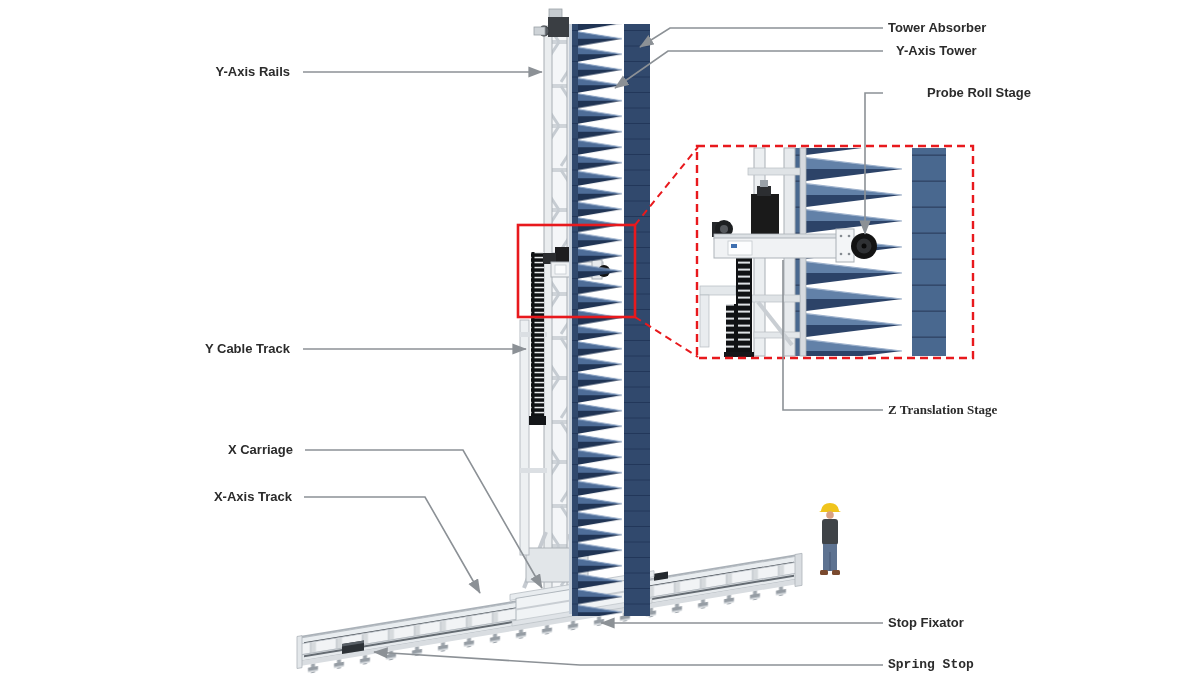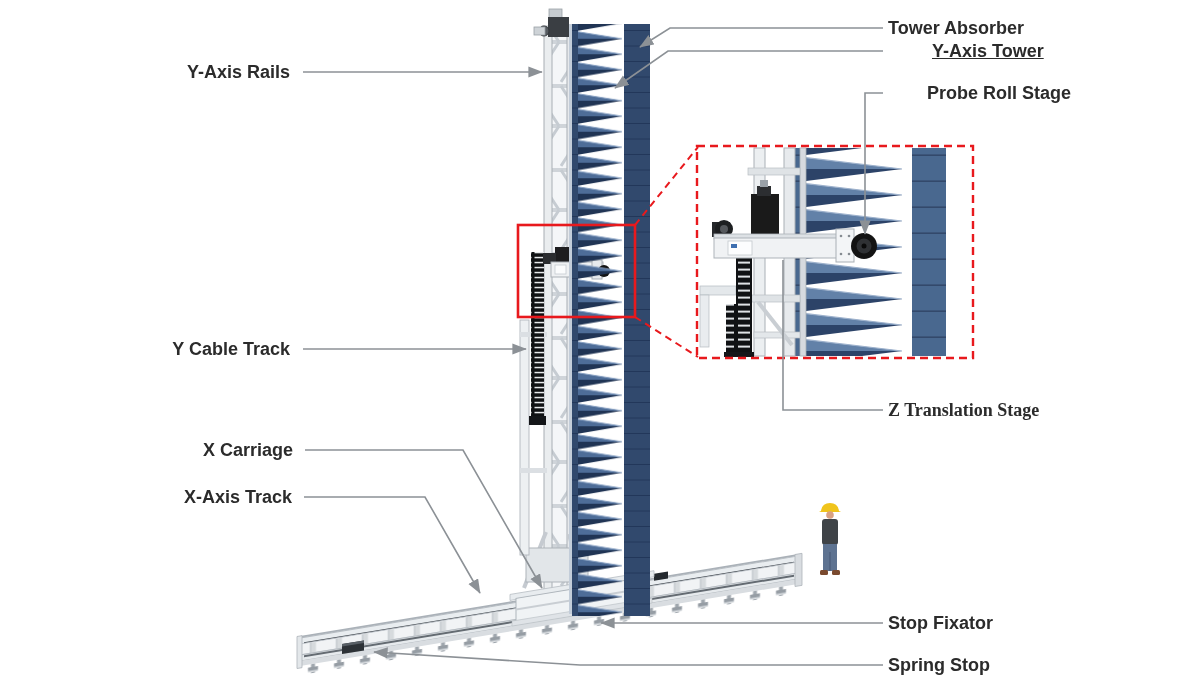--- a/index.html
+++ b/index.html
@@ -1,33 +1,33 @@
 <!DOCTYPE html>
 <html style="--accent_red: #e8191d; --leader_gray: #8c9196; --label_text: #2b2b2b; --absorber_dark: #203454; --absorber_mid: #47668f; --absorber_highlight: #8ba3c4; --structure_light: #eef1f3; --chain_black: #101214; --helmet_yellow: #f0c41c;"><head>
 <meta charset="utf-8">
 <style>
   html,body{margin:0;padding:0;background:#fff;}
   #stage{position:relative;width:1200px;height:688px;background:#fff;overflow:hidden;
          font-family:"Liberation Sans",sans-serif;}
   #art{position:absolute;left:0;top:0;}
-  .lbl{position:absolute;font-size:18px;font-weight:bold;color:var(--label_text,#2b2b2b);
+  .lbl{position:absolute;font-size:13px;font-weight:bold;color:var(--label_text,#2b2b2b);
        white-space:nowrap;line-height:18px;}
   .lbl.r{text-align:center;}
   
   #lbl-y-axis-rails{right:910px;top:63px;}
   #lbl-y-cable-track{right:910px;top:340px;}
   #lbl-x-carriage{right:907px;top:441px;}
   #lbl-x-axis-rails{right:908px;top:488px;}
   
   #lbl-tower-absorber{left:888px;top:19px;}
-  #lbl-y-axis-tower{left:932px;top:42px;text-decoration:underline;}
+  #lbl-y-axis-tower{left:896px;top:42px;}
   #lbl-probe-roll-stage{left:888px;top:84px;margin-left:39px;}
   #lbl-z-translation-stage{left:888px;top:401px;font-family:Liberation Serif, serif;}
   #lbl-base-fixator{left:888px;top:614px;}
-  #lbl-spring-stop{left:888px;top:656px;}
+  #lbl-spring-stop{left:888px;top:656px;font-family:Liberation Mono, monospace;}
   .leader{stroke:var(--leader_gray,#8c9196);stroke-width:1.6;fill:none;}
   .redsolid{stroke:var(--accent_red,#e8191d);stroke-width:2.6;fill:none;}
   .reddash{stroke:var(--accent_red,#e8191d);stroke-width:2.4;fill:none;stroke-dasharray:8 5;}
   .redconn{stroke:var(--accent_red,#e8191d);stroke-width:2;fill:none;stroke-dasharray:7 5;}
 </style>
 </head>
 <body>
 
 <div id="stage">
 

